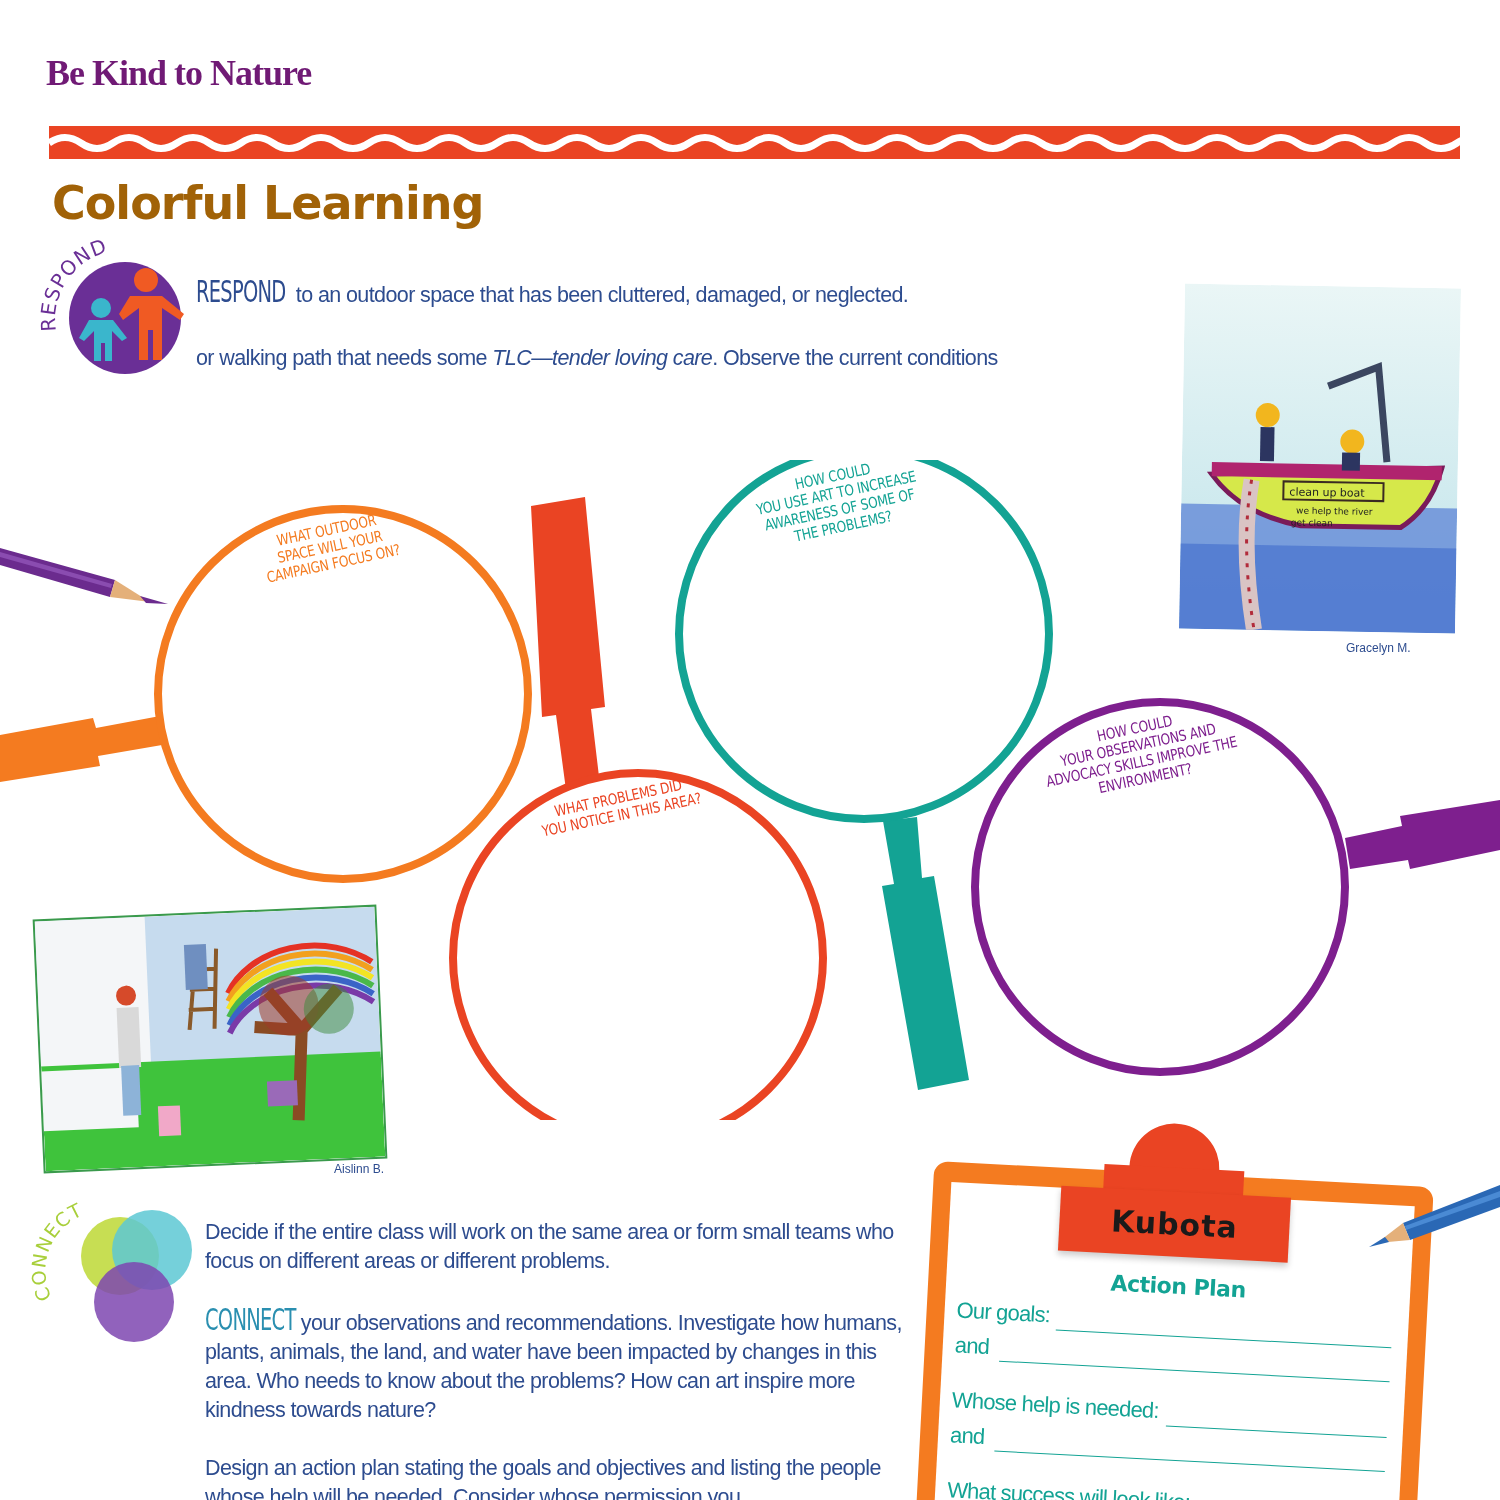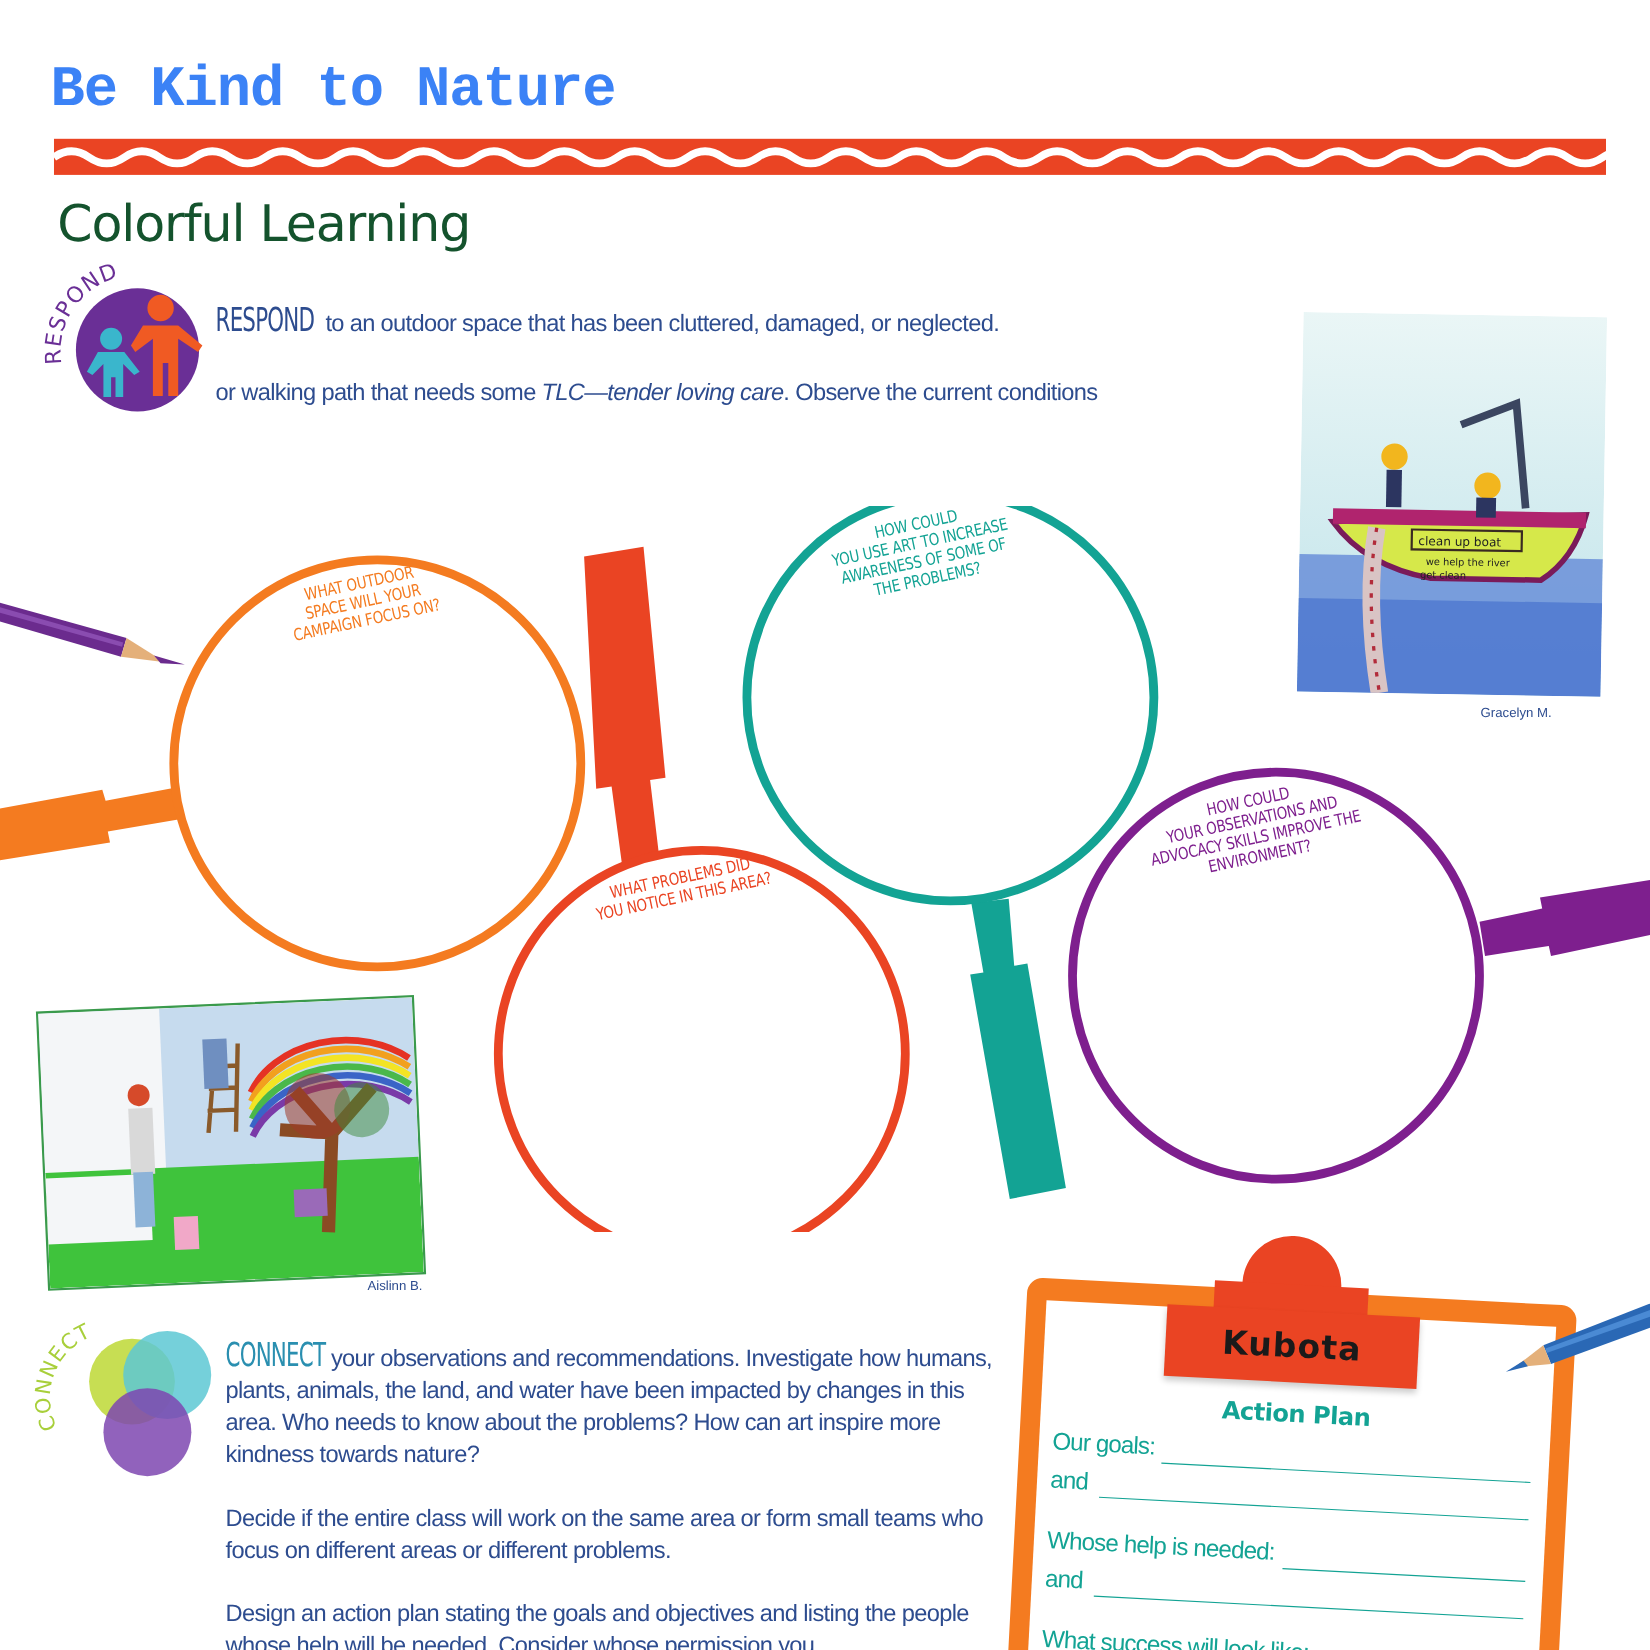--- a/index.html
+++ b/index.html
@@ -1,20 +1,20 @@
 <!DOCTYPE html>
 <html><head>
 <meta charset="utf-8">
 <style>
   html,body{margin:0;padding:0;}
   body{width:1500px;height:1500px;position:relative;overflow:hidden;background:#ffffff;font-family:"Liberation Sans",sans-serif;}
   .abs{position:absolute;}
-  .title{left:46px;top:52px;font-size:52px;font-weight:bold;color:#3b82f6;letter-spacing:-1px;font-family:Liberation Mono, monospace;}
+  .title{left:46px;top:52px;font-size:36px;font-weight:bold;color:#701a75;letter-spacing:-1px;font-family:Liberation Serif, serif;}
   .wave{left:49px;top:126px;width:1411px;height:33px;}
-  .subtitle{left:52px;top:176px;font-size:46px;font-weight:normal;color:#14532d;letter-spacing:-1px;font-family:"DejaVu Sans",sans-serif;}
+  .subtitle{left:52px;top:176px;font-size:46px;font-weight:bold;color:#a16207;letter-spacing:-1px;font-family:"DejaVu Sans",sans-serif;}
   .body-text{color:#2d4c8f;font-size:21.5px;line-height:31.6px;letter-spacing:-0.6px;}
   .respond-text{left:196px;top:276px;width:980px;}
   .hand{font-family:"DejaVu Sans Condensed","DejaVu Sans",sans-serif;font-stretch:condensed;}
   .respond-word{font-size:30px;color:#2d4c8f;letter-spacing:-1px;transform:scaleX(0.72);transform-origin:left;display:inline-block;margin-right:-30px;}
   .connect-word{font-size:30px;color:#2a8fb0;letter-spacing:-1px;transform:scaleX(0.72);transform-origin:left;display:inline-block;margin-right:-30px;}
   .connect-text{left:205px;top:1218px;width:700px;}
   .para{margin:0 0 29px 0;}
   .caption{font-size:12px;color:#2d4c8f;}
   .q{position:absolute;text-align:center;font-family:"DejaVu Sans",sans-serif;font-size:15px;line-height:17px;font-weight:normal;letter-spacing:-0.3px;transform-origin:center;}
   .q span{display:block;transform:scaleX(0.82);}
@@ -161,22 +161,22 @@
     <circle cx="122" cy="52" r="40" fill="#5dc8d4" opacity="0.85"></circle>
     <circle cx="104" cy="104" r="40" fill="#7e47b0" opacity="0.85"></circle>
     <path id="connArc" d="M22 100 A 60 60 0 0 1 100 18" fill="none"></path>
     <text font-family="DejaVu Sans, sans-serif" font-size="19" fill="#a8cf3a" letter-spacing="1">
       <textPath href="#connArc">CONNECT</textPath>
     </text>
   </svg>
 </div>
 
 <div class="abs body-text connect-text" style="line-height:29px;">
+  <p class="para">Decide if the entire class will work on the same area or form small teams who focus on different areas or different problems.</p>
   <p class="para"><span class="hand connect-word">CONNECT</span><span>your observations and recommendations. Investigate how humans, plants, animals, the land, and water have been impacted by changes in this area. Who needs to know about the problems?  How can art inspire more kindness towards nature?</span></p>
-  <p class="para">Decide if the entire class will work on the same area or form small teams who focus on different areas or different problems.</p>
   <p class="para">Design an action plan stating the goals and objectives and listing the people whose help will be needed. Consider whose permission you</p>
 </div>
 
 <div class="abs" style="left:915px;top:1150px;width:540px;height:400px;transform:rotate(3deg);transform-origin:top left;">
   <div style="position:absolute;left:20px;top:10px;width:500px;height:380px;background:#f47b20;border-radius:14px;"></div>
   <div style="position:absolute;left:38px;top:30px;width:464px;height:360px;background:#ffffff;"></div>
 
   <div style="position:absolute;left:215px;top:-40px;width:90px;height:60px;background:#ea4423;border-radius:45px 45px 0 0;"></div>
   <div style="position:absolute;left:190px;top:4px;width:140px;height:30px;background:#ea4423;"></div>
   <div style="position:absolute;left:148px;top:28px;width:230px;height:65px;background:#ea4423;box-shadow:0 4px 6px rgba(0,0,0,0.2);display:flex;align-items:center;justify-content:center;">

